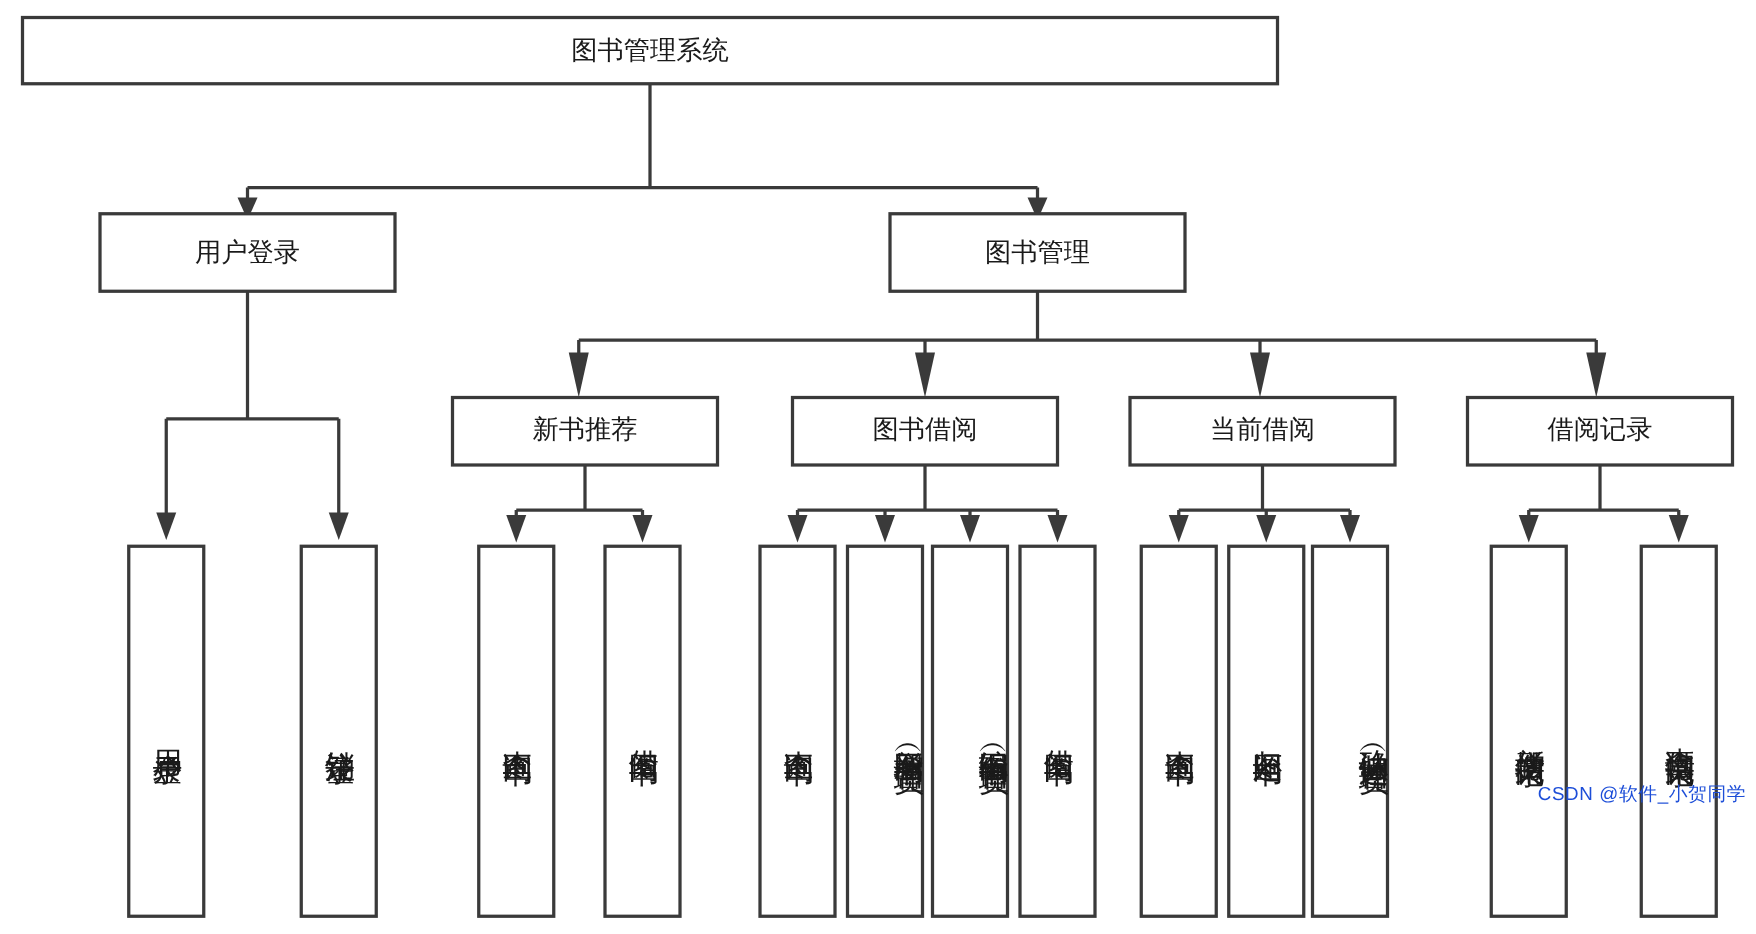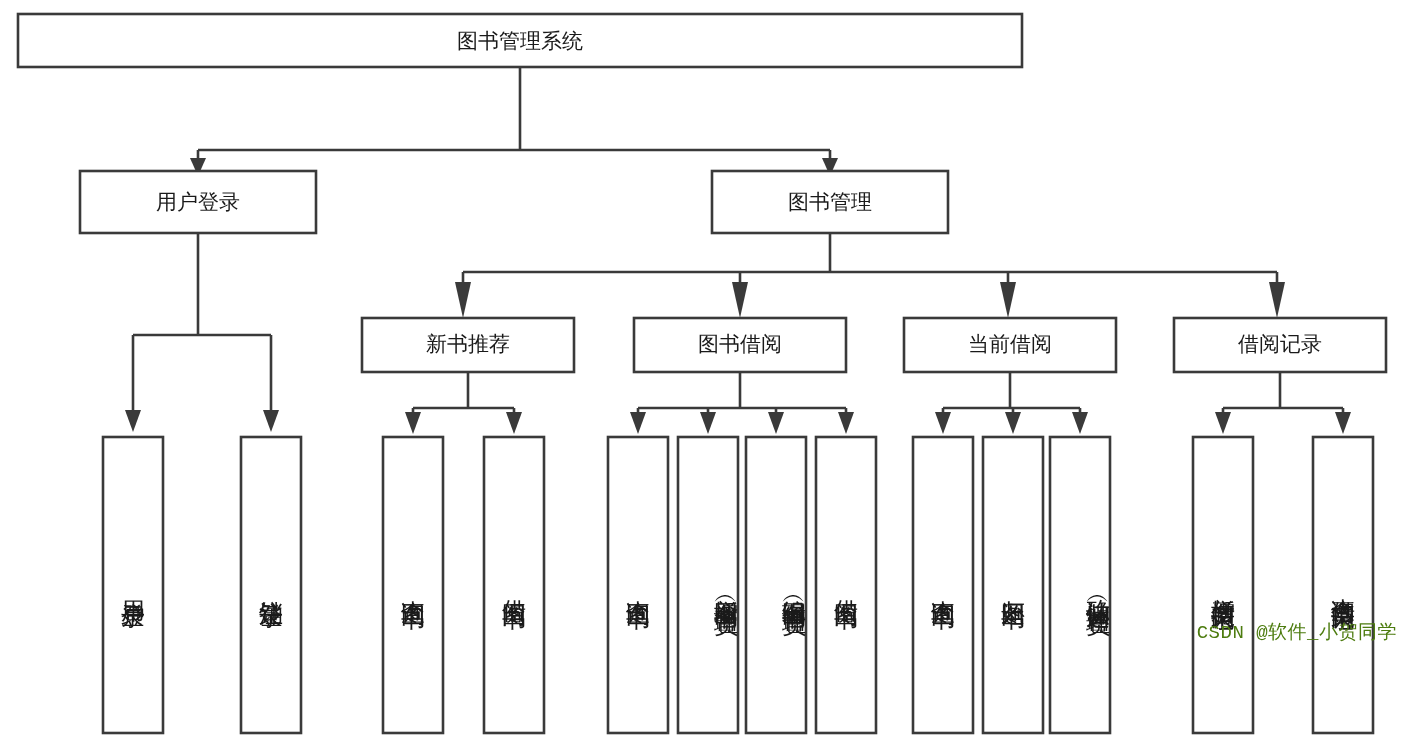--- a/index.html
+++ b/index.html
@@ -59,23 +59,23 @@
     letter-spacing: 2px;
     color: #1a1a1a;
     white-space: nowrap;
     text-align: center;
     pointer-events: none;
   }
   .watermark {
     position: absolute;
     right: 8px;
     bottom: 6px;
-    font-family: Liberation Mono, monospace;
-    font-size: 19px;
-    color: #4d7c0f;
+    font-family: Liberation Sans, sans-serif;
+    font-size: 15px;
+    color: #1d4ed8;
     white-space: nowrap;
     letter-spacing: 0.5px;
   }
 </style>
 </head>
 <body>
 
 <div id="diagram-root">
 
   <svg class="diagram-canvas" viewBox="0 0 1405 747" xmlns="http://www.w3.org/2000/svg">

